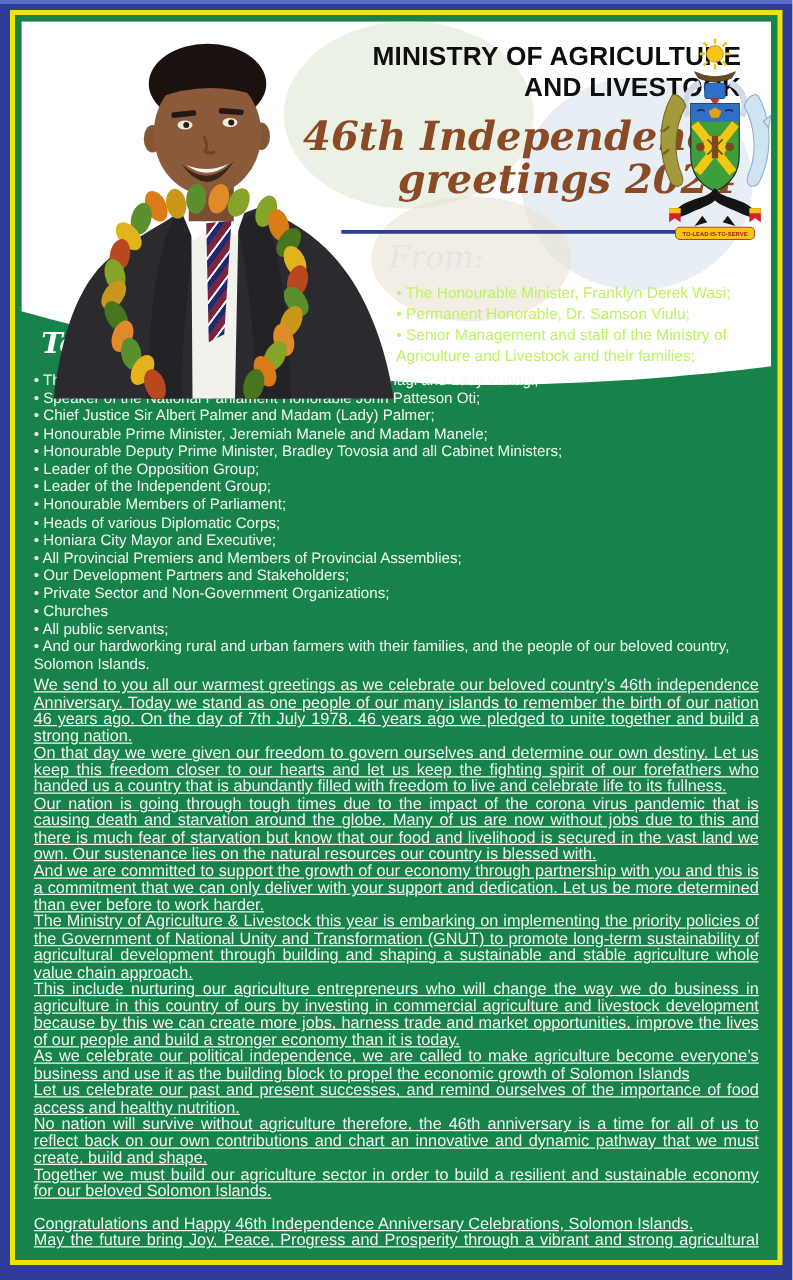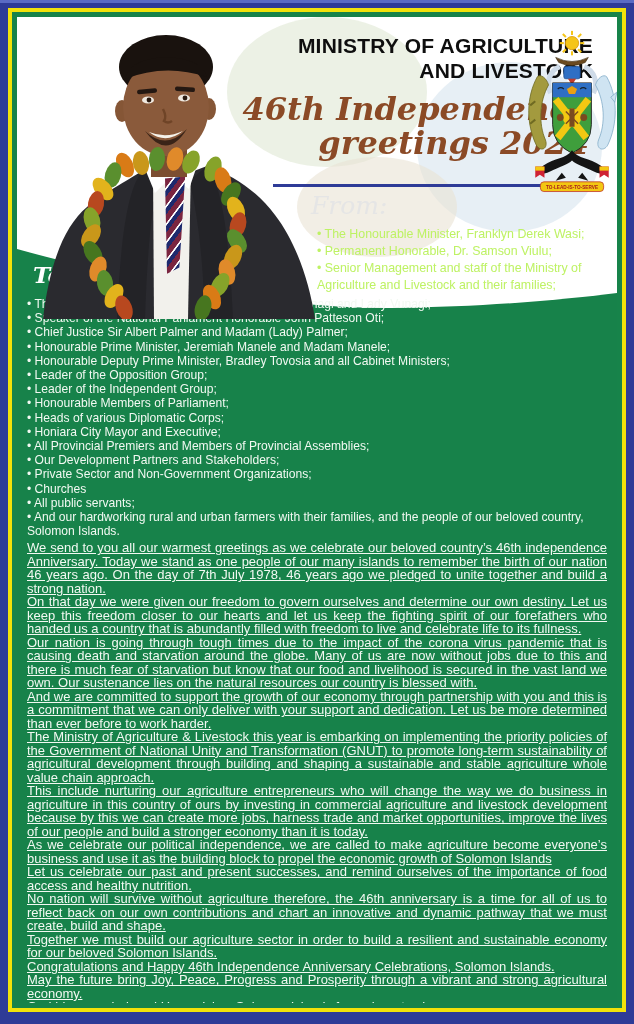--- a/index.html
+++ b/index.html
@@ -31,21 +31,21 @@
   .from-list li::before{content:"• ";}
   .arms{position:absolute;left:504px;top:12px;width:102px;height:170px;z-index:5;}
   .photo{position:absolute;left:8px;top:0;width:290px;height:302px;z-index:6;}
   
   .green-flow{position:absolute;left:10px;right:10px;top:244px;z-index:3;color:#f2f9f2;}
   .to-label{font-family:"DejaVu Serif",serif;font-style:italic;font-weight:bold;
             font-size:23px;color:#ffffff;margin:0 0 9px 6px;}
   .to-list{margin:0 0 3px 0;padding:0;list-style:none;font-size:12.1px;line-height:14.2px;}
   .to-list li::before{content:"• ";}
   .body-text p{margin:0;font-size:13px;line-height:13.5px;text-align:justify;text-decoration:underline;}
-  .body-text p.gap{}
+  .body-text p.gap{margin-top:12px;}
 </style>
 </head>
 <body>
 
 <div class="poster">
   <div class="frame-yellow"></div>
   <div class="frame-green"></div>
   <div class="content">
 
     <svg class="header-shape" viewBox="0 0 600 305" preserveAspectRatio="none">

